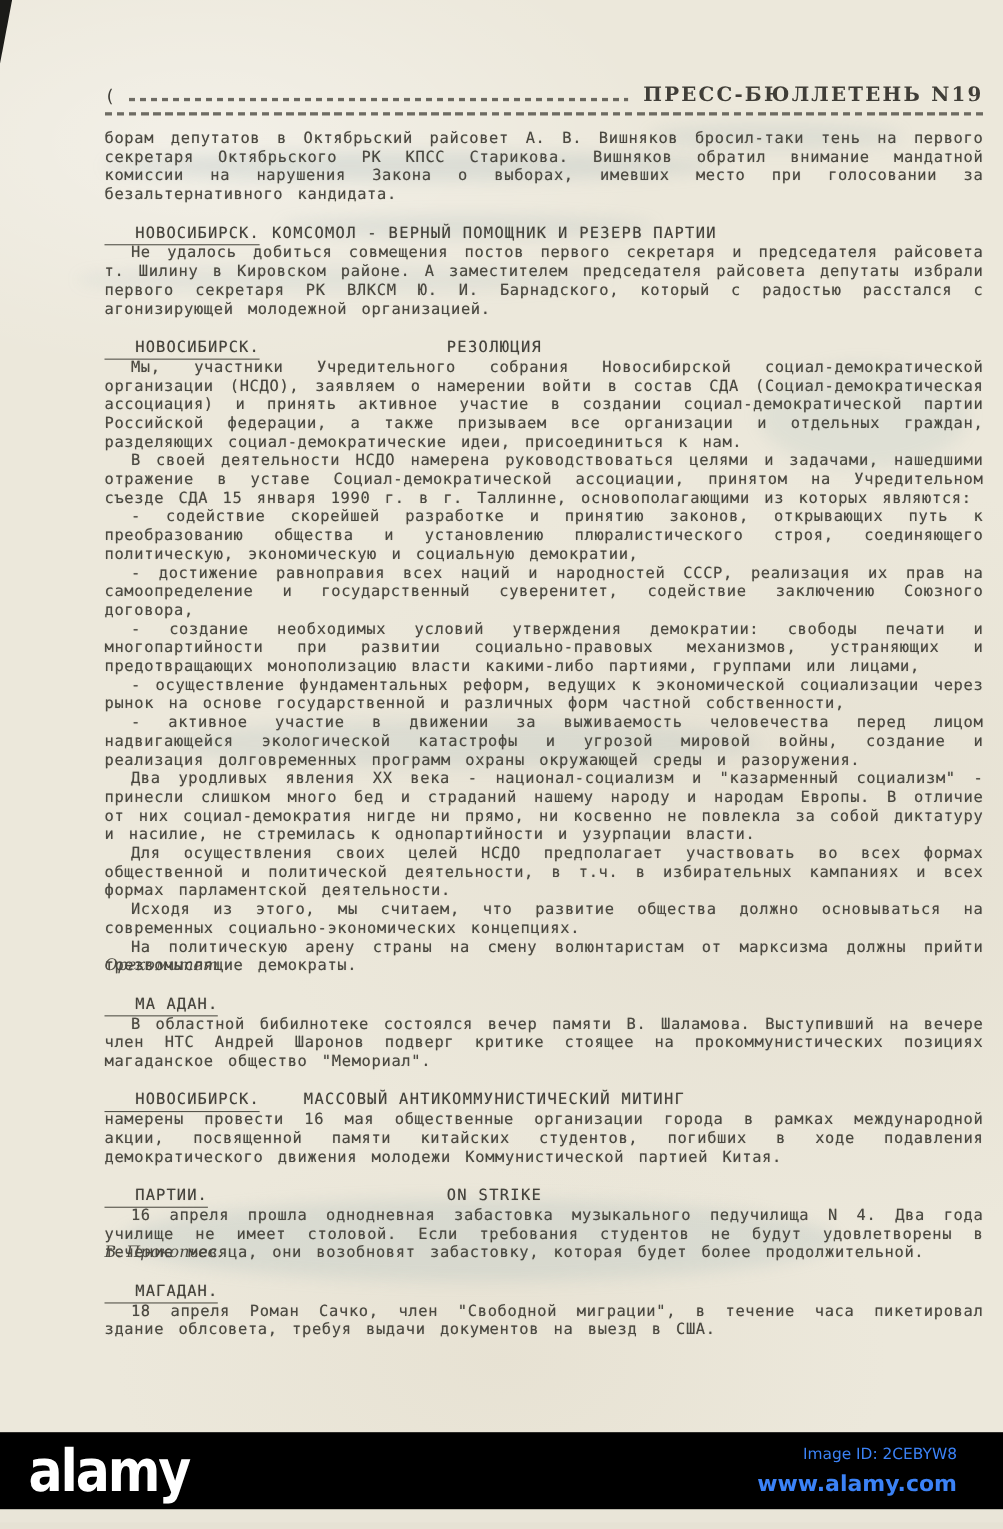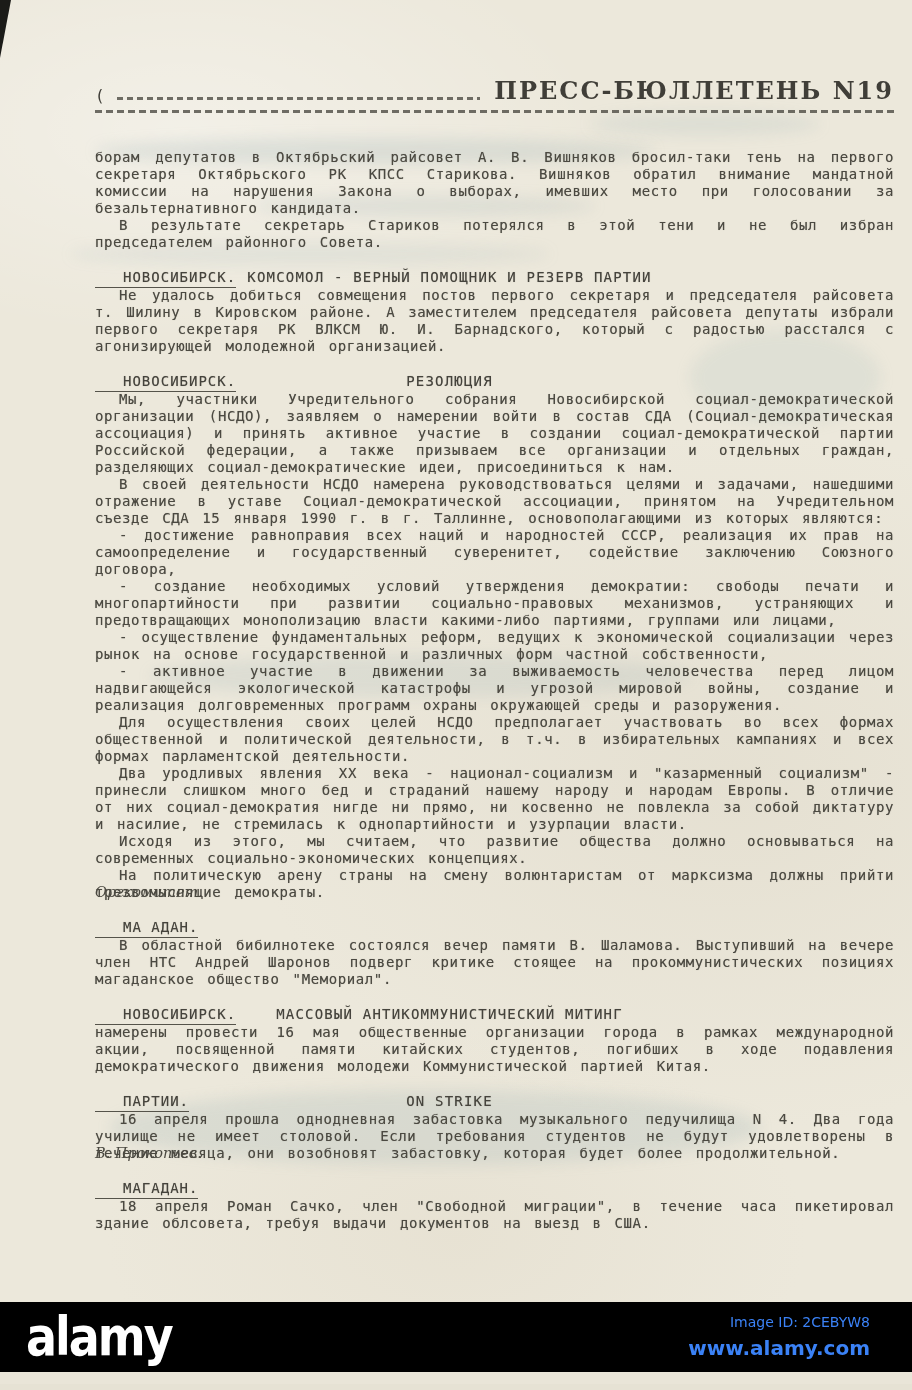--- a/index.html
+++ b/index.html
@@ -53,33 +53,33 @@
   .lead-rule {
     flex: 1;
     height: 3px;
     margin: 0 14px 5px 0;
     background: repeating-linear-gradient(90deg, #4d4b43 0 6px, transparent 6px 10px);
     opacity: 0.8;
   }
   .bulletin-title {
     font-family: "DejaVu Serif", serif;
     font-weight: bold;
-    font-size: 24px;
+    font-size: 18px;
     letter-spacing: 2px;
     color: #403e38;
     white-space: nowrap;
   }
   .masthead-rule {
     height: 3px;
     margin-top: 5px;
     background: repeating-linear-gradient(90deg, #4d4b43 0 7px, transparent 7px 11px);
     opacity: 0.8;
   }
 
-  .body-text { margin-top: 36px; }
+  .body-text { margin-top: 13px; }
   p.para {
     font-size: 14px;
     line-height: 17px;
     letter-spacing: 0.6px;
     word-spacing: 4px;
     text-align: justify;
     text-indent: 24px;
     color: #4b4941;
     text-shadow: 0 0 0.7px rgba(75,73,65,0.55);
   }
@@ -167,44 +167,44 @@
       <span class="paren">(</span>
       <span class="lead-rule"></span>
       <h1 class="bulletin-title">ПРЕСС-БЮЛЛЕТЕНЬ N19</h1>
     </header>
     <div class="masthead-rule"></div>
 
     <div class="body-text">
 
       <section>
         <p class="para no-indent">борам депутатов в Октябрьский райсовет А. В. Вишняков бросил-таки тень на первого секретаря Октябрьского РК КПСС Старикова. Вишняков обратил внимание мандатной комиссии на нарушения Закона о выборах, имевших место при голосовании за безальтернативного кандидата.</p>
-        <p class="para">В результате секретарь Стариков потерялся в этой тени и не был избран председателем районного Совета.</p>
       </section>
 
       <section>
         <div class="section-head">
           <span class="sec-title">КОМСОМОЛ - ВЕРНЫЙ ПОМОЩНИК И РЕЗЕРВ ПАРТИИ</span>
           <span class="city">НОВОСИБИРСК.</span>
         </div>
         <p class="para">Не удалось добиться совмещения постов первого секретаря и председателя райсовета т. Шилину в Кировском районе. А заместителем председателя райсовета депутаты избрали первого секретаря РК ВЛКСМ Ю. И. Барнадского, который с радостью расстался с агонизирующей молодежной организацией.</p>
       </section>
 
       <section>
         <div class="section-head">
           <span class="sec-title">РЕЗОЛЮЦИЯ</span>
           <span class="city">НОВОСИБИРСК.</span>
         </div>
         <p class="para">Мы, участники Учредительного собрания Новосибирской социал-демократической организации (НСДО), заявляем о намерении войти в состав СДА (Социал-демократическая ассоциация) и принять активное участие в создании социал-демократической партии Российской федерации, а также призываем все организации и отдельных граждан, разделяющих социал-демократические идеи, присоединиться к нам.</p>
         <p class="para">В своей деятельности НСДО намерена руководствоваться целями и задачами, нашедшими отражение в уставе Социал-демократической ассоциации, принятом на Учредительном съезде СДА 15 января 1990 г. в г. Таллинне, основополагающими из которых являются:</p>
+        <p class="para">- содействие скорейшей разработке и принятию законов, открывающих путь к преобразованию общества и установлению плюралистического строя, соединяющего политическую, экономическую и социальную демократии,</p>
         <p class="para">- достижение равноправия всех наций и народностей СССР, реализация их прав на самоопределение и государственный суверенитет, содействие заключению Союзного договора,</p>
         <p class="para">- создание необходимых условий утверждения демократии: свободы печати и многопартийности при развитии социально-правовых механизмов, устраняющих и предотвращающих монополизацию власти какими-либо партиями, группами или лицами,</p>
         <p class="para">- осуществление фундаментальных реформ, ведущих к экономической социализации через рынок на основе государственной и различных форм частной собственности,</p>
         <p class="para">- активное участие в движении за выживаемость человечества перед лицом надвигающейся экологической катастрофы и угрозой мировой войны, создание и реализация долговременных программ охраны окружающей среды и разоружения.</p>
+        <p class="para">Два уродливых явления XX века - национал-социализм и "казарменный социализм" - принесли слишком много бед и страданий нашему народу и народам Европы. В отличие от них социал-демократия нигде ни прямо, ни косвенно не повлекла за собой диктатуру и насилие, не стремилась к однопартийности и узурпации власти.</p>
         <p class="para">Для осуществления своих целей НСДО предполагает участвовать во всех формах общественной и политической деятельности, в т.ч. в избирательных кампаниях и всех формах парламентской деятельности.</p>
-        <p class="para">Два уродливых явления XX века - национал-социализм и "казарменный социализм" - принесли слишком много бед и страданий нашему народу и народам Европы. В отличие от них социал-демократия нигде ни прямо, ни косвенно не повлекла за собой диктатуру и насилие, не стремилась к однопартийности и узурпации власти.</p>
         <p class="para">Исходя из этого, мы считаем, что развитие общества должно основываться на современных социально-экономических концепциях.</p>
         <p class="para">На политическую арену страны на смену волюнтаристам от марксизма должны прийти трезвомыслящие демократы.</p>
         <div class="signature">Оргкомитет.</div>
       </section>
 
       <section>
         <div class="section-head">
           <span class="city">МА АДАН.</span>
         </div>
         <p class="para">В областной бибилнотеке состоялся вечер памяти В. Шаламова. Выступивший на вечере член НТС Андрей Шаронов подверг критике стоящее на прокоммунистических позициях магаданское общество "Мемориал".</p>

